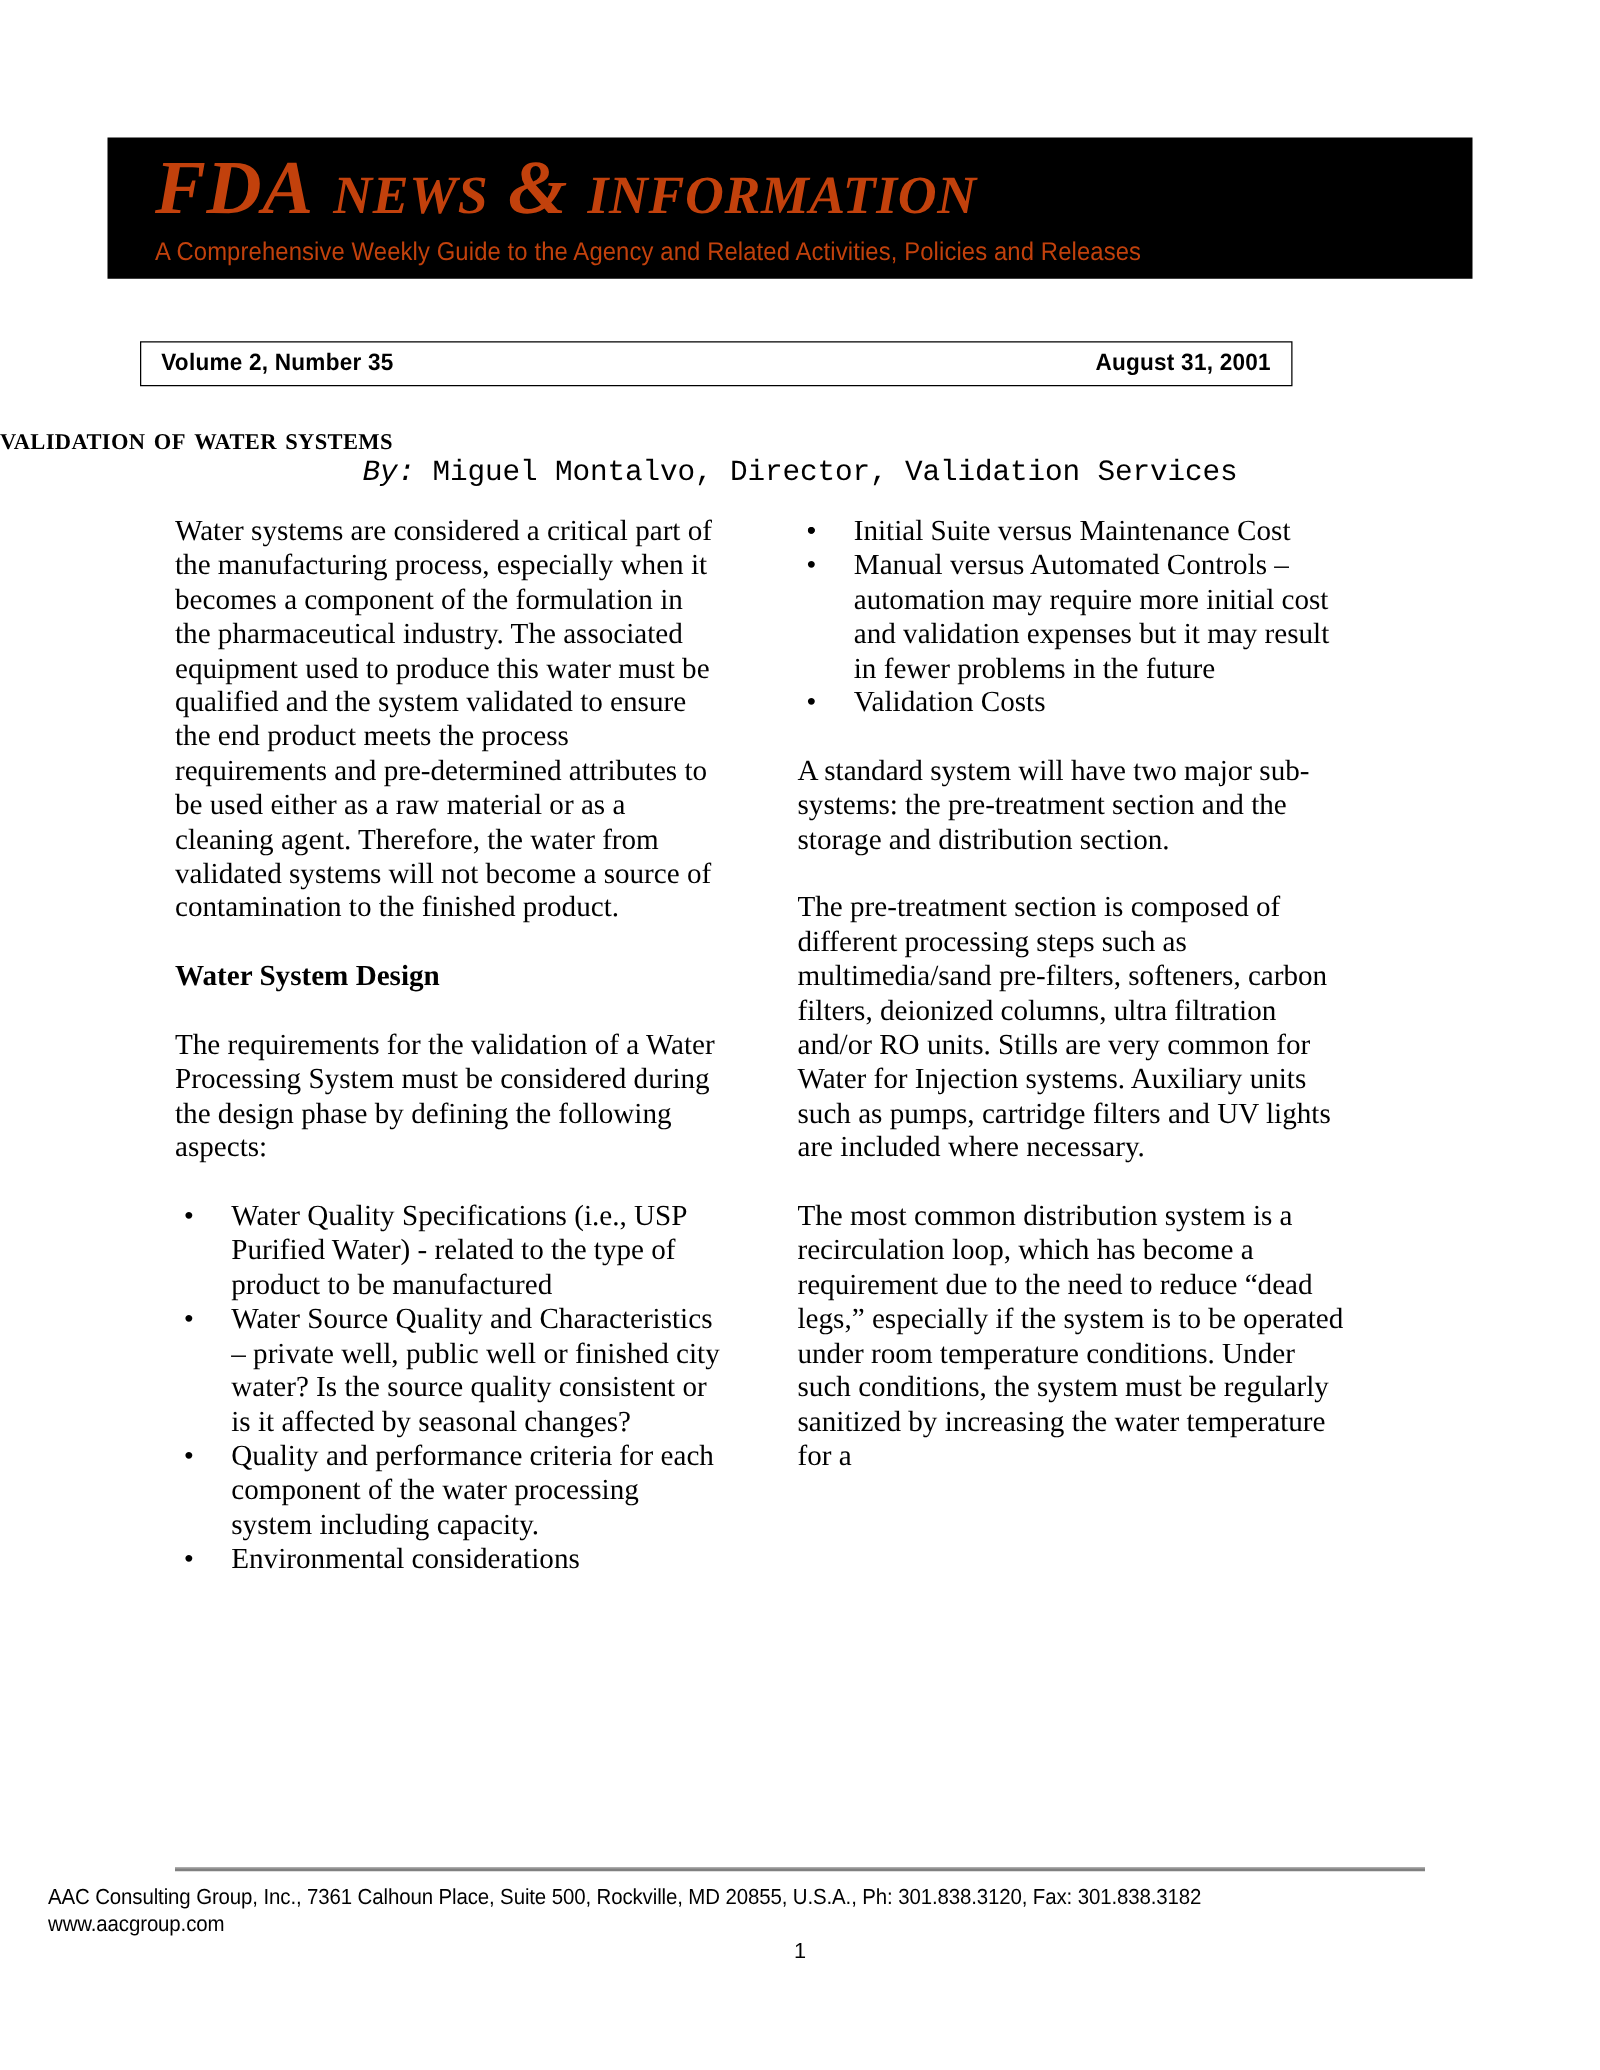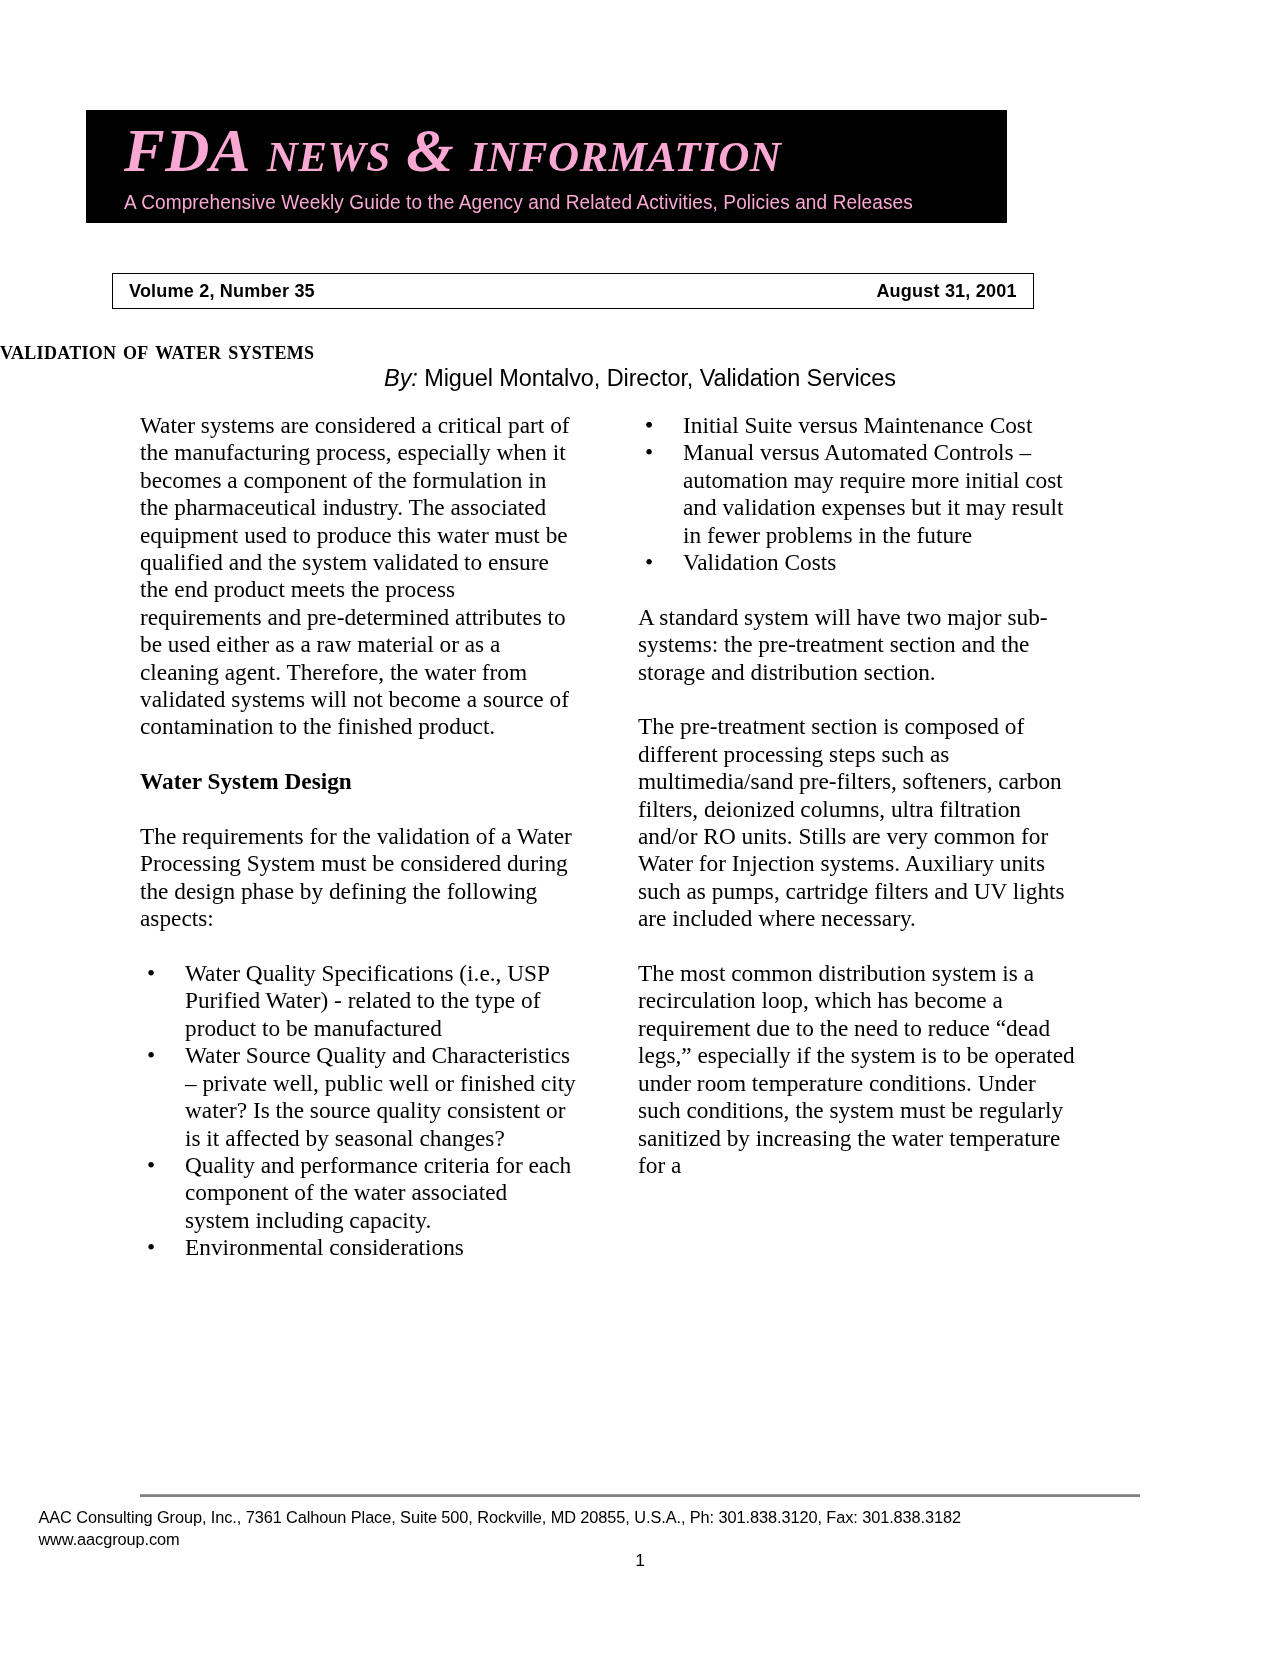--- a/index.html
+++ b/index.html
@@ -22,24 +22,24 @@
     position: relative;
     box-sizing: border-box;
     padding: 0;
   }
 
   
   .masthead {
     position: absolute;
     left: 86px;
     top: 110px;
-    width: 921px;
+    width: 1092px;
     height: 113px;
     background: #000000;
-    color: #f9a8d4;
+    color: #c2410c;
     box-sizing: border-box;
     padding: 6px 12px 0 38px;
     overflow: hidden;
   }
   .masthead-title {
     font-family: "Liberation Serif", "DejaVu Serif", serif;
     font-style: italic;
     font-weight: bold;
     font-size: 61px;
     line-height: 70px;
@@ -102,21 +102,21 @@
     font-variant: small-caps;
     text-transform: lowercase;
     letter-spacing: 0.3px;
   }
   .byline {
     position: absolute;
     left: 0;
     top: 365px;
     width: 1280px;
     text-align: center;
-    font-family: Liberation Sans, sans-serif;
+    font-family: Liberation Mono, monospace;
     font-size: 23.5px;
     letter-spacing: -0.1px;
   }
   .byline .by {
     font-style: italic;
     font-weight: normal;
   }
 
   
   .col {
@@ -217,21 +217,21 @@
   <div class="col col-left">
     <p class="para">Water systems are considered a critical part of the manufacturing process, especially when it becomes a component of the formulation in the pharmaceutical industry.  The associated equipment used to produce this water must be qualified and the system validated to ensure the end product meets the process requirements and pre-determined attributes to be used either as a raw material or as a cleaning agent.  Therefore, the water from validated systems will not become a source of contamination to the finished product.</p>
     <div class="spacer"></div>
     <p class="subhead">Water System Design</p>
     <div class="spacer"></div>
     <p class="para">The requirements for the validation of a Water Processing System must be considered during the design phase by defining the following aspects:</p>
     <div class="spacer"></div>
     <ul class="bullets">
       <li><span class="bullet-dot">•</span><span>Water Quality Specifications (i.e., USP Purified Water) - related to the type of product to be manufactured</span></li>
       <li><span class="bullet-dot">•</span><span>Water Source Quality and Characteristics – private well, public well or finished city water?  Is the source quality consistent or is it affected by seasonal changes?</span></li>
-      <li><span class="bullet-dot">•</span><span>Quality and performance criteria for each component of the water associated system including capacity.</span></li>
+      <li><span class="bullet-dot">•</span><span>Quality and performance criteria for each component of the water processing system including capacity.</span></li>
       <li><span class="bullet-dot">•</span><span>Environmental considerations</span></li>
     </ul>
   </div>
 
   <div class="col col-right">
     <ul class="bullets">
       <li><span class="bullet-dot">•</span></li>
       <li><span class="bullet-dot">•</span><span>Initial Suite versus Maintenance Cost</span></li>
       <li><span class="bullet-dot">•</span><span>Manual versus Automated Controls – automation may require more initial cost and validation expenses but it may result in fewer problems in the future</span></li>
       <li><span class="bullet-dot">•</span><span>Validation Costs</span></li>

